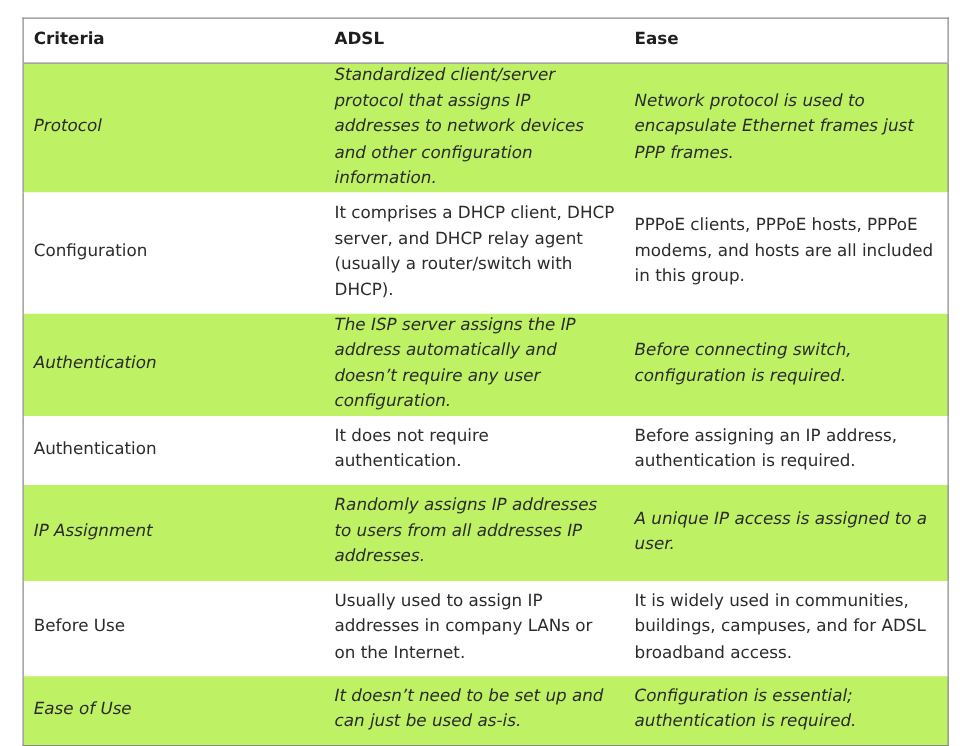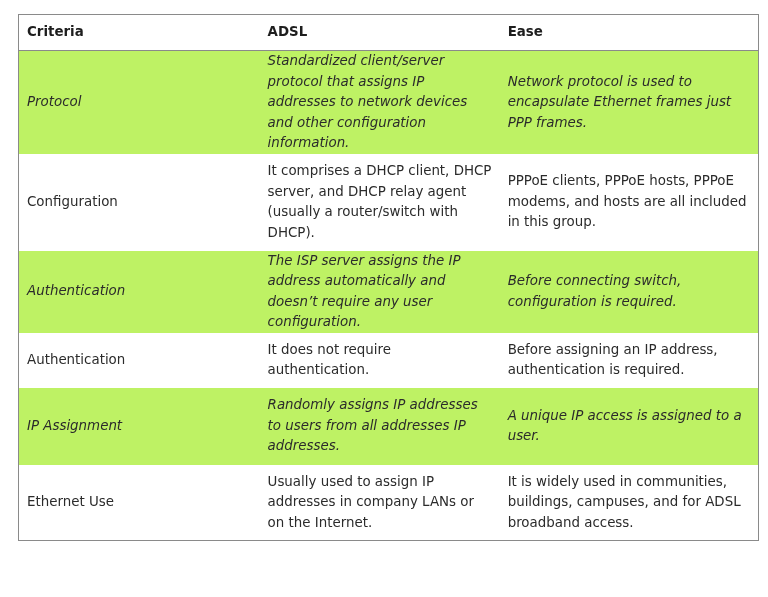--- a/index.html
+++ b/index.html
@@ -52,18 +52,23 @@
       <td>Authentication</td>
       <td>It does not require authentication.</td>
       <td>Before assigning an IP address, authentication is required.</td>
     </tr>
     <tr class="odd" style="height:77px">
       <td>IP Assignment</td>
       <td>Randomly assigns IP addresses to users from all addresses IP addresses.</td>
       <td>A unique IP access is assigned to a user.</td>
     </tr>
     <tr class="even" style="height:76px">
-      <td>Ethernet Use</td>
+      <td>Before Use</td>
       <td>Usually used to assign IP addresses in company LANs or on the Internet.</td>
       <td>It is widely used in communities, buildings, campuses, and for ADSL broadband access.</td>
+    </tr>
+    <tr class="odd" style="height:56px">
+      <td>Ease of Use</td>
+      <td>It doesn’t need to be set up and can just be used as-is.</td>
+      <td>Configuration is essential; authentication is required.</td>
     </tr>
   </tbody>
 </table>
 
 </body></html>

